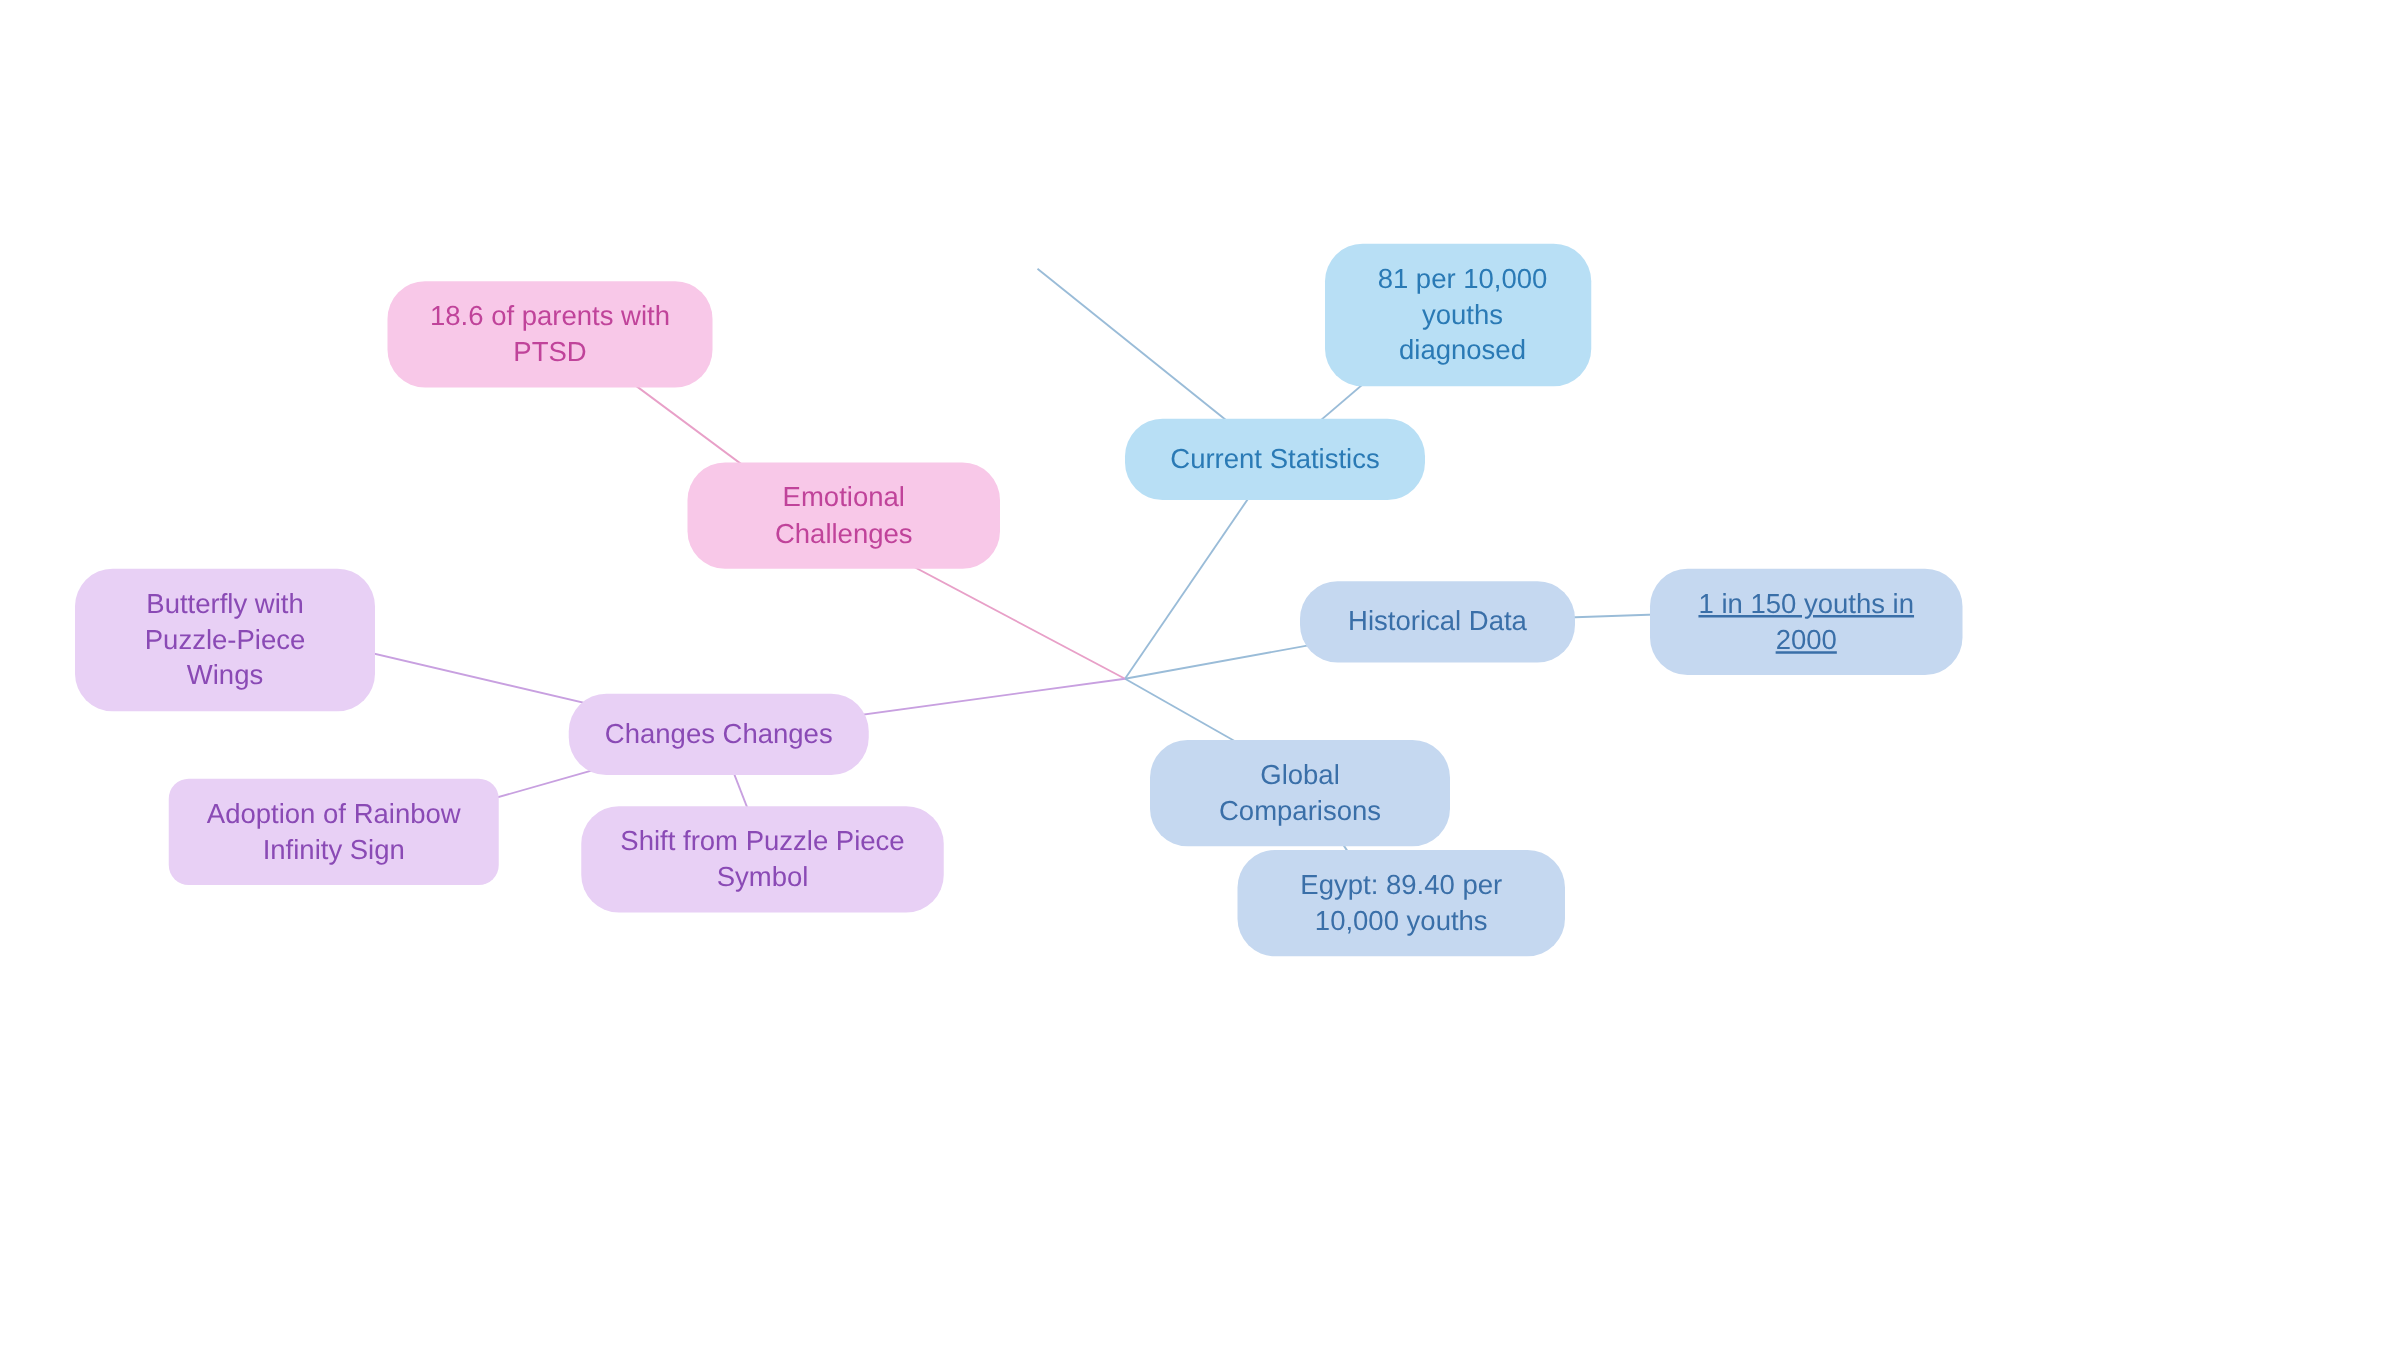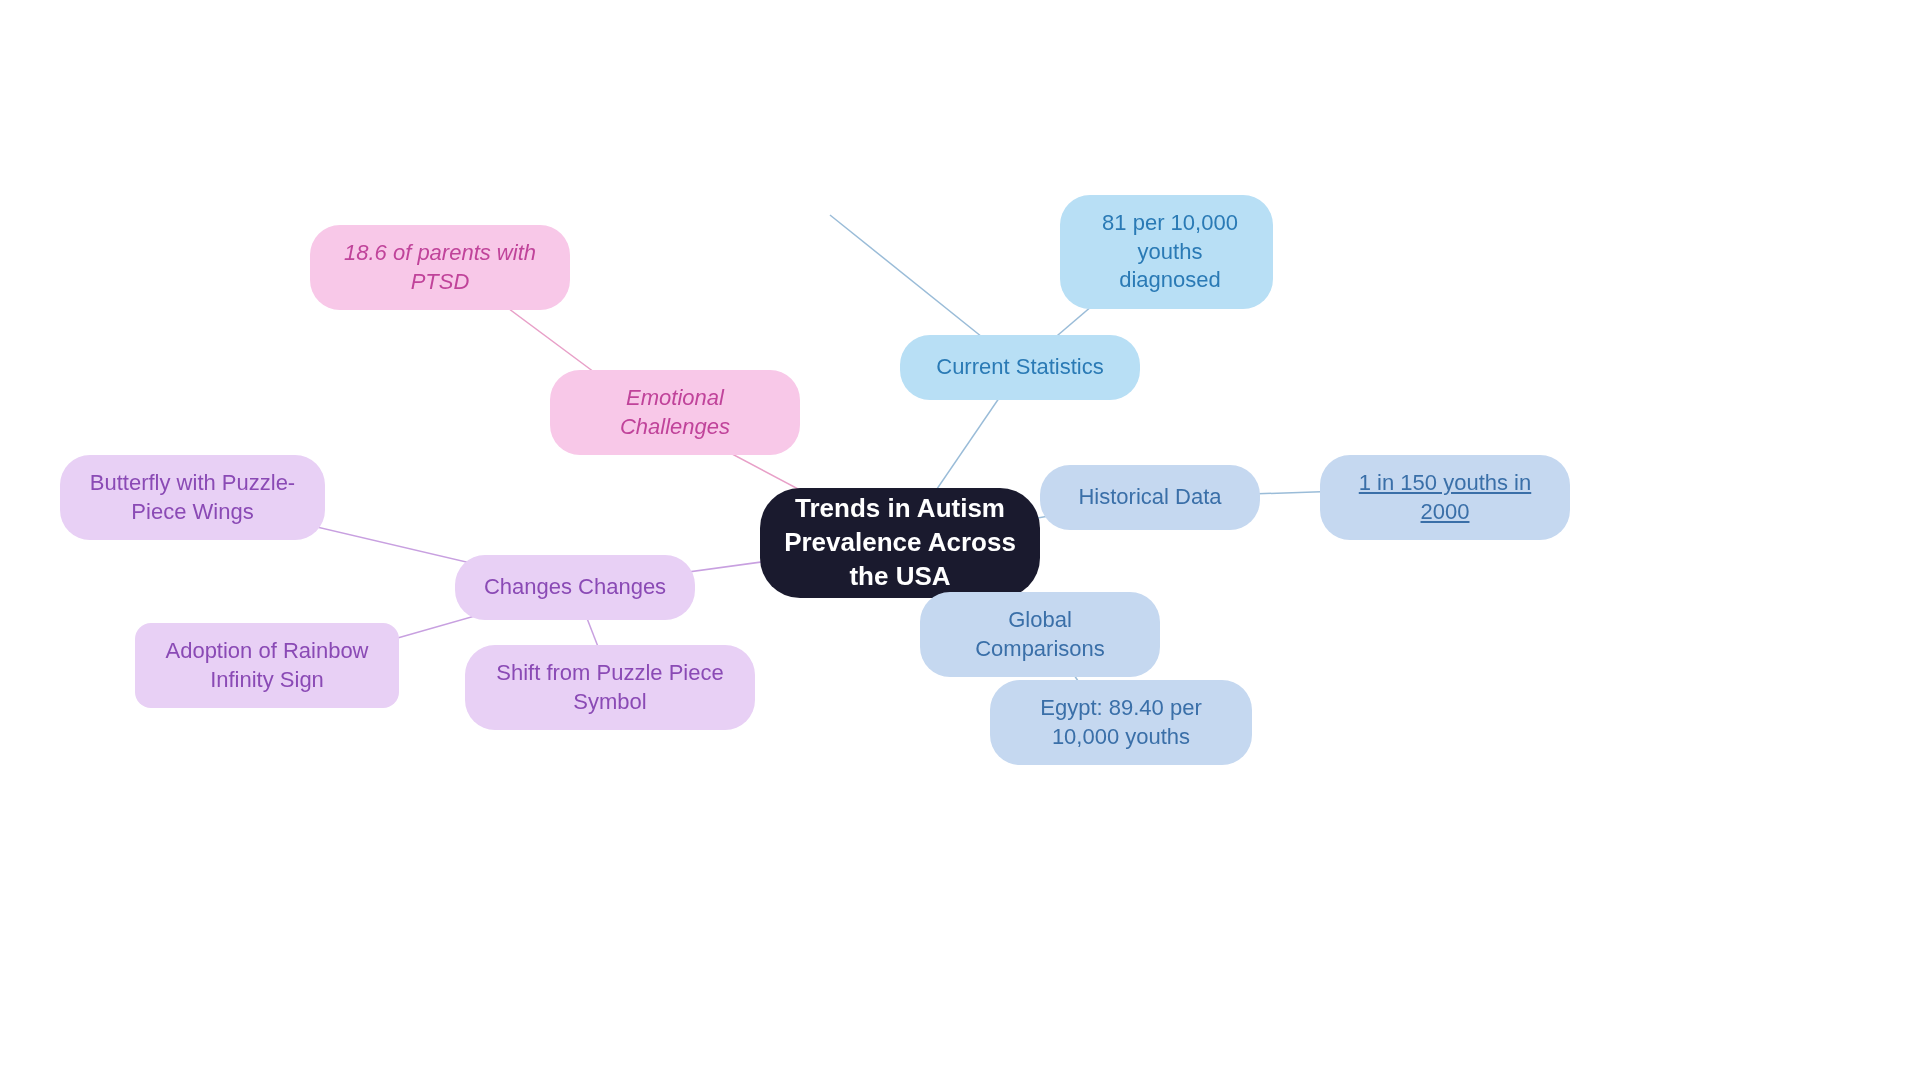--- a/index.html
+++ b/index.html
@@ -45,21 +45,20 @@
     }
     .node-blue-medium {
       background: #c5d8f0;
       color: #3a6fa8;
       border: none;
     }
     .node-pink {
       background: #f8c8e8;
       color: #c0439a;
       border: none;
-      font-style: italic;
     }
     .node-lavender {
       background: #e8d0f5;
       color: #8a4ab5;
       border: none;
     }
   </style>
 </head>
 <body>
 
@@ -73,30 +72,29 @@
     <line x1="1040" y1="622.5" x2="1105" y2="722.5" stroke="#9abcd8" stroke-width="1.5"></line>
     <line x1="900" y1="543" x2="635" y2="402.5" stroke="#e8a0c8" stroke-width="1.5"></line>
     <line x1="635" y1="402.5" x2="440" y2="257.5" stroke="#e8a0c8" stroke-width="1.5"></line>
     <line x1="900" y1="543" x2="575" y2="587.5" stroke="#c8a0e0" stroke-width="1.5"></line>
     <line x1="575" y1="587.5" x2="180" y2="495" stroke="#c8a0e0" stroke-width="1.5"></line>
     <line x1="575" y1="587.5" x2="250" y2="680" stroke="#c8a0e0" stroke-width="1.5"></line>
     <line x1="575" y1="587.5" x2="610" y2="677.5" stroke="#c8a0e0" stroke-width="1.5"></line>
   </svg>
 
 <div id="nodes-container" style="position:absolute;top:0;left:0;width:1920px;height:1083px;pointer-events:none;">
-<div class="node node-center" style="left: 760px; top: 488px; width: 280px; height: 110px;">Trends in Autism Prevalence Across the USA</div>
     <div class="node node-blue-light" style="left: 900px; top: 335px; width: 240px; min-height: 65px;">Current Statistics</div>
     <div class="node node-blue-light" style="left: 1060px; top: 195px; width: 213px; min-height: 80px; padding-left: 31px;">81 per 10,000 youths
 diagnosed</div>
     <div class="node node-blue-medium" style="left: 1040px; top: 465px; width: 220px; min-height: 65px;">Historical Data</div>
     <div class="node node-blue-medium" style="left: 1320px; top: 455px; width: 250px; min-height: 65px; text-decoration: underline;">1 in 150 youths in 2000</div>
     <div class="node node-blue-medium" style="left: 920px; top: 592px; width: 240px; min-height: 65px; text-align: center;">Global Comparisons</div>
     <div class="node node-blue-medium" style="left: 990px; top: 680px; width: 262px; min-height: 85px;">Egypt: 89.40 per 10,000
 youths</div>
     <div class="node node-pink" style="left: 510px; top: 370px; width: 250px; min-height: 65px; margin-left: 40px;">Emotional Challenges</div>
     <div class="node node-pink" style="left: 310px; top: 225px; width: 260px; min-height: 65px;">18.6 of parents with PTSD</div>
     <div class="node node-lavender" style="left: 455px; top: 555px; width: 240px; min-height: 65px;">Changes Changes</div>
-    <div class="node node-lavender" style="left: 60px; top: 455px; width: 265px; min-height: 80px;">Butterfly with Puzzle-Piece
+    <div class="node node-lavender" style="left: 60px; top: 455px; width: 240px; min-height: 80px;">Butterfly with Puzzle-Piece
 Wings</div>
     <div class="node node-lavender" style="left: 135px; top: 623px; width: 264px; min-height: 80px; border-radius: 16px;">Adoption of Rainbow Infinity
 Sign</div>
     <div class="node node-lavender" style="left: 465px; top: 645px; width: 290px; min-height: 65px;">Shift from Puzzle Piece Symbol</div>
   </div>
 
 </body></html>

